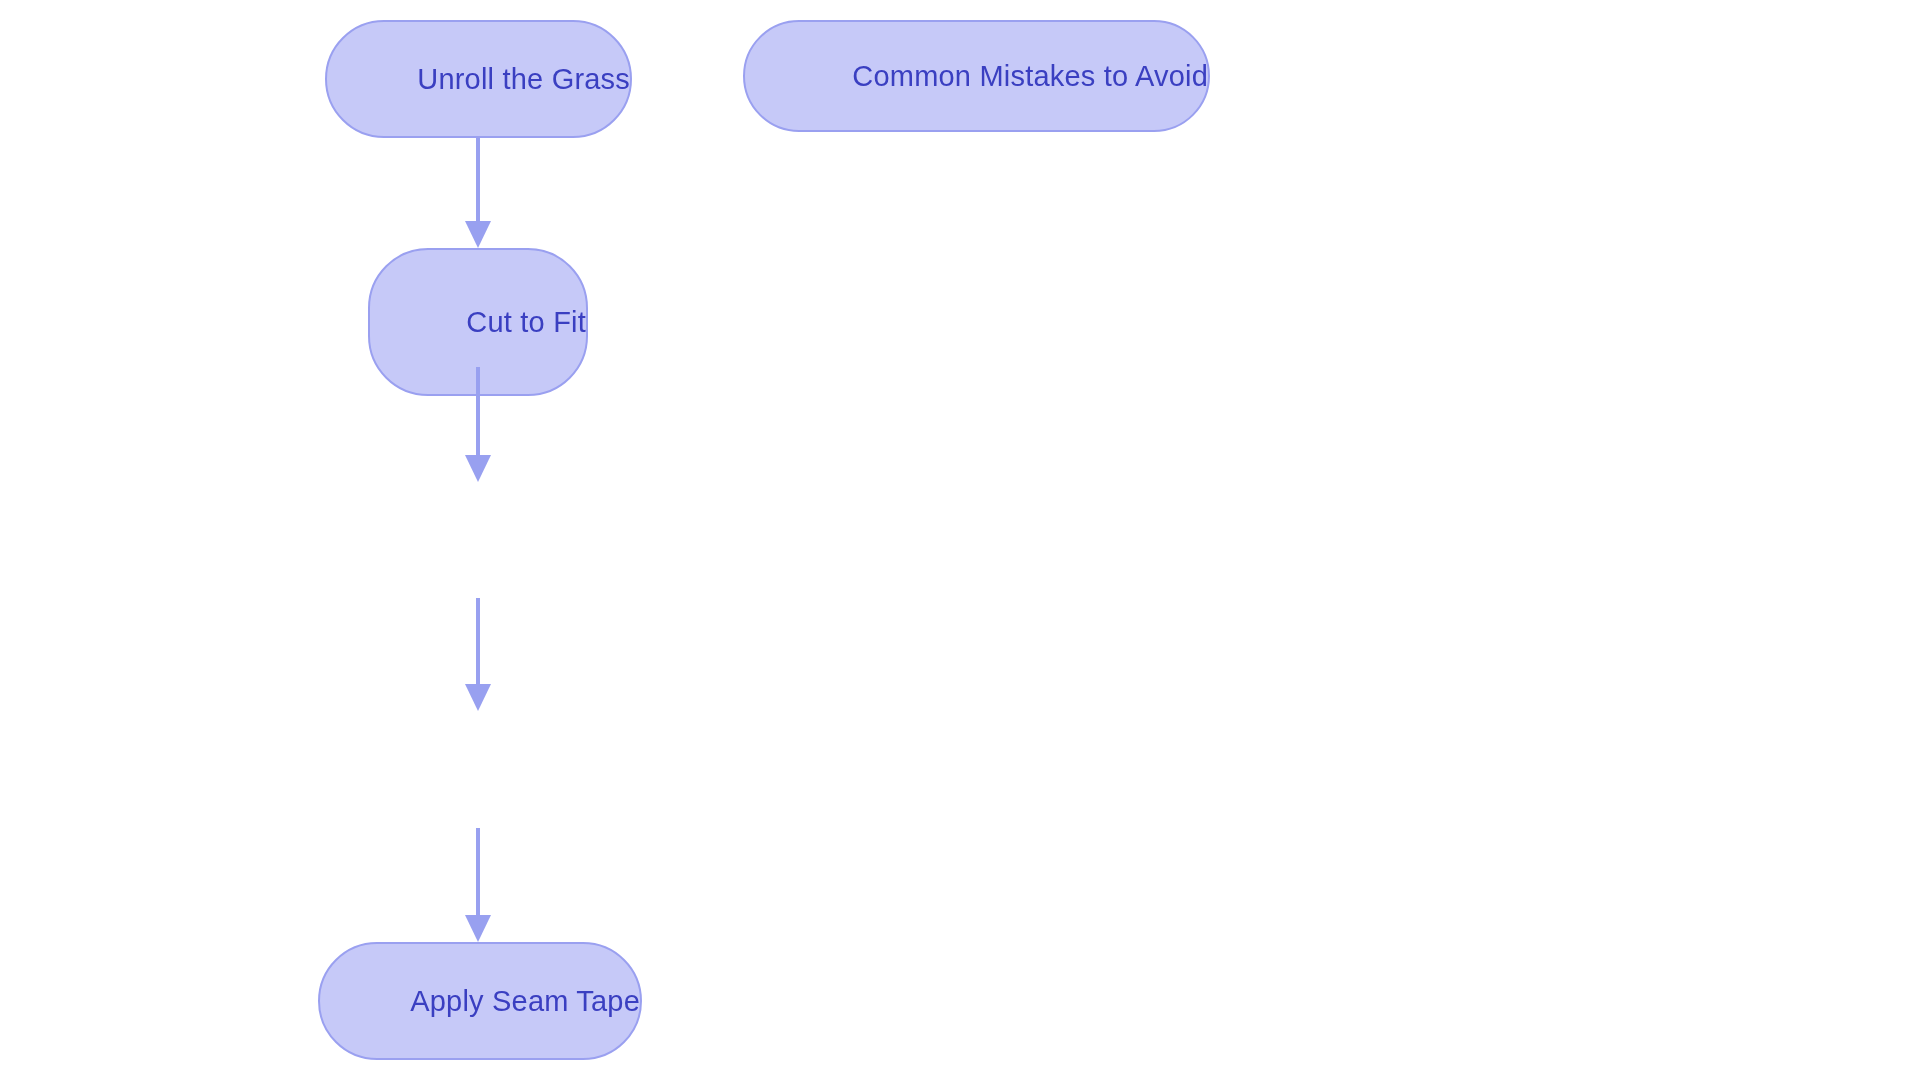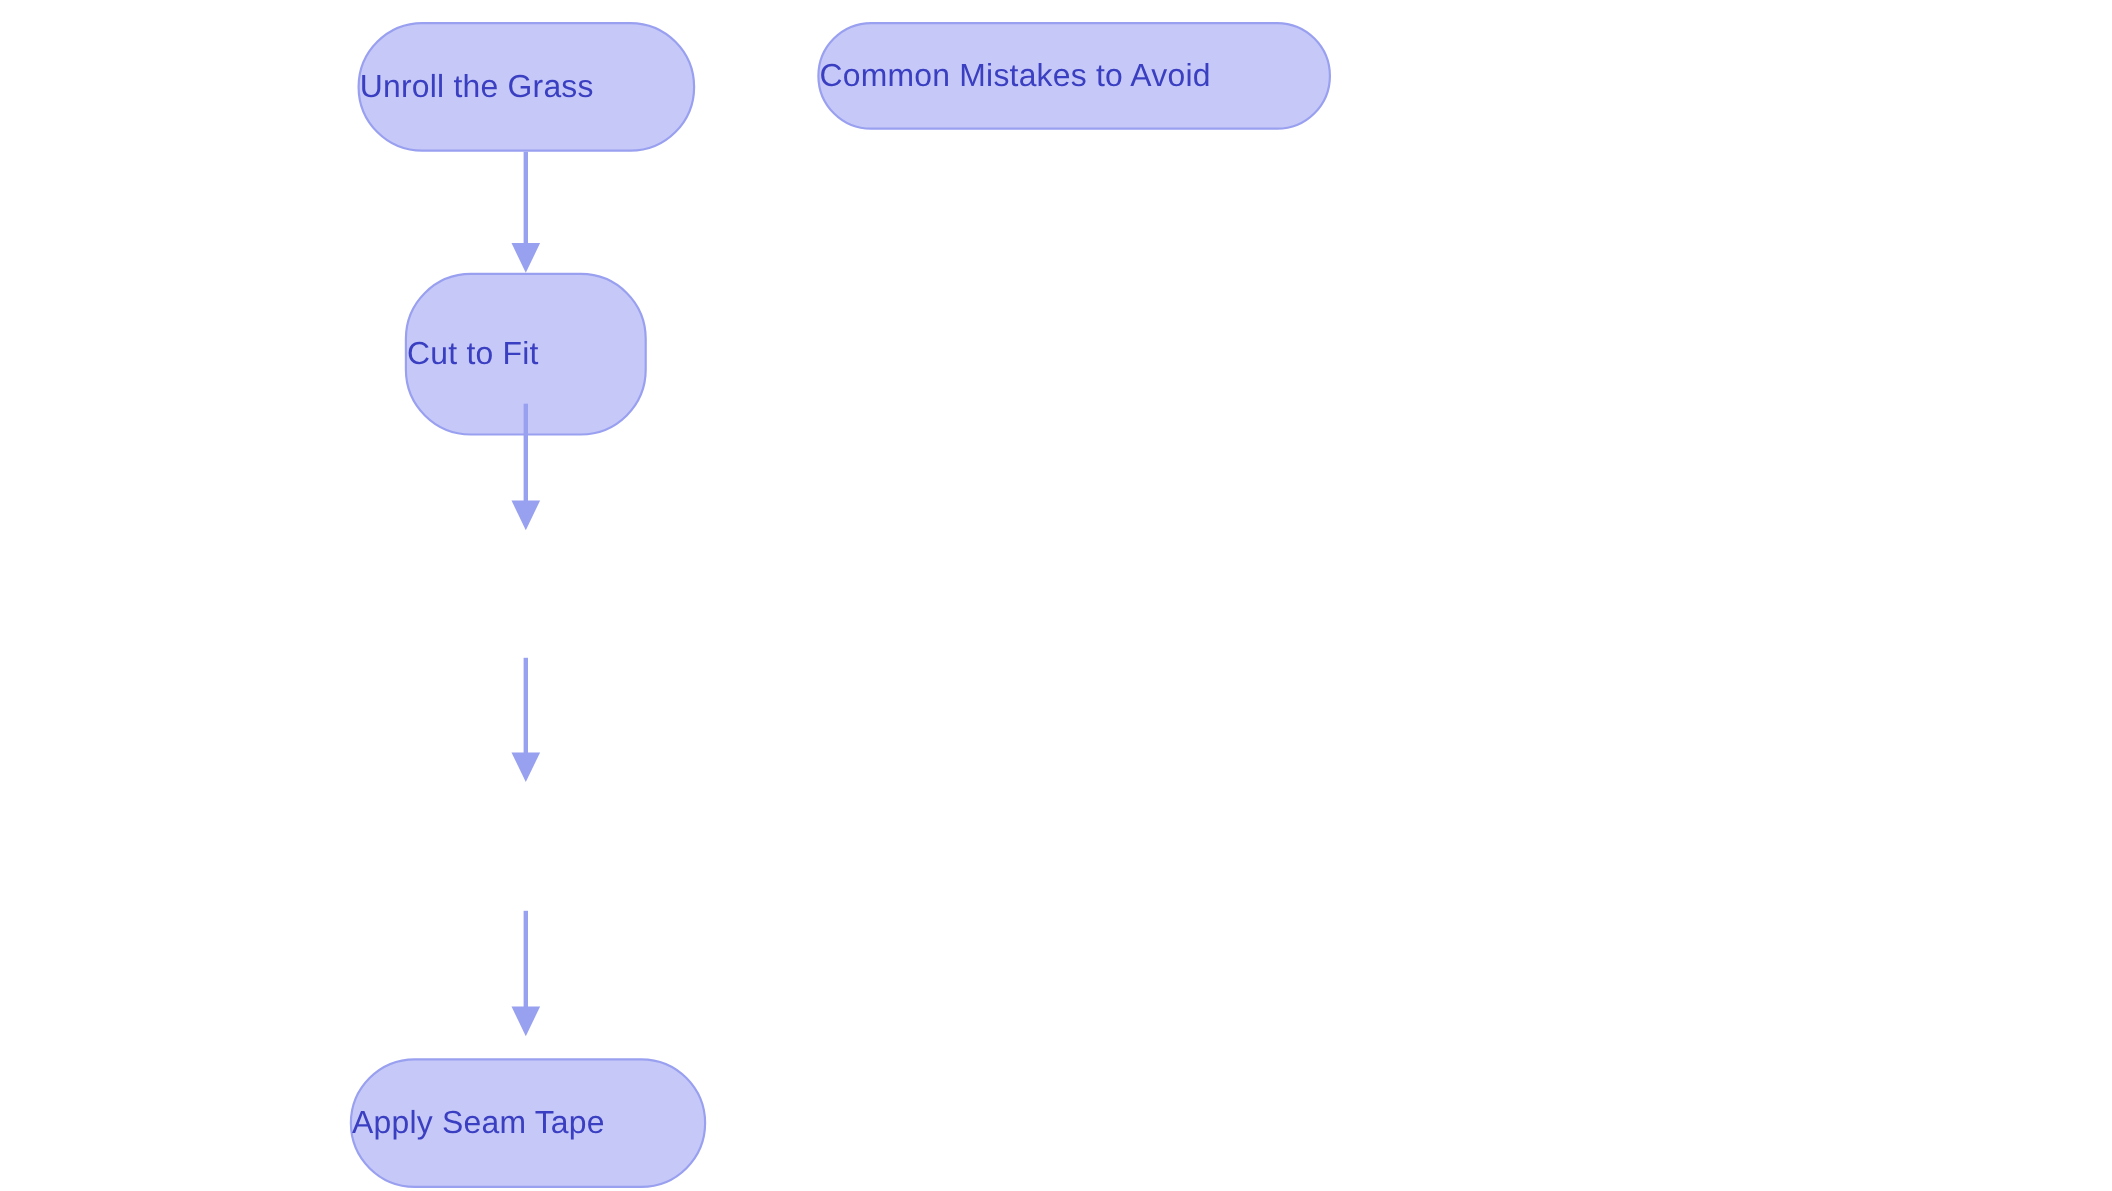--- a/index.html
+++ b/index.html
@@ -19,21 +19,21 @@
     font-family: "Liberation Sans", "DejaVu Sans", sans-serif;
     overflow: hidden;
   }
   .node {
     position: absolute;
     background: var(--node-fill);
     border: 2px solid var(--node-border);
     border-radius: 60px;
     display: flex;
     align-items: center;
-    justify-content: flex-start;
+    justify-content: flex-end;
     color: var(--node-text);
     font-size: 29px;
     font-weight: 400;
     letter-spacing: 0.2px;
     white-space: nowrap;
   }
   .arrow-line {
     position: absolute;
     width: 4px;
     background: var(--arrow);
@@ -49,32 +49,32 @@
 </style>
 </head>
 <body>
 
 <div class="canvas">
 
   <div class="node" style="left:325px; top:20px; width:307px; height:118px;">
     <span>Unroll the Grass</span>
   </div>
 
-  <div class="node" style="left:743px; top:20px; width:467px; height:98px;">
+  <div class="node" style="left:743px; top:20px; width:467px; height:112px;">
     <span>Common Mistakes to Avoid</span>
   </div>
 
 
   <div class="node" style="left:368px; top:248px; width:220px; height:148px;">
     <span>Cut to Fit</span>
   </div>
 
 
 
-  <div class="node" style="left:318px; top:942px; width:324px; height:118px;margin-top:20px;">
+  <div class="node" style="left:318px; top:942px; width:324px; height:118px;">
     <span>Apply Seam Tape</span>
   </div>
 
   <div>
     <div class="arrow-line" style="left:476px; top:138px; height:84px;"></div>
     <div class="arrow-head" style="left:465px; top:221px;"></div>
   </div>
 
   <div>
     <div class="arrow-line" style="left:476px; top:367px; height:89px;"></div>

